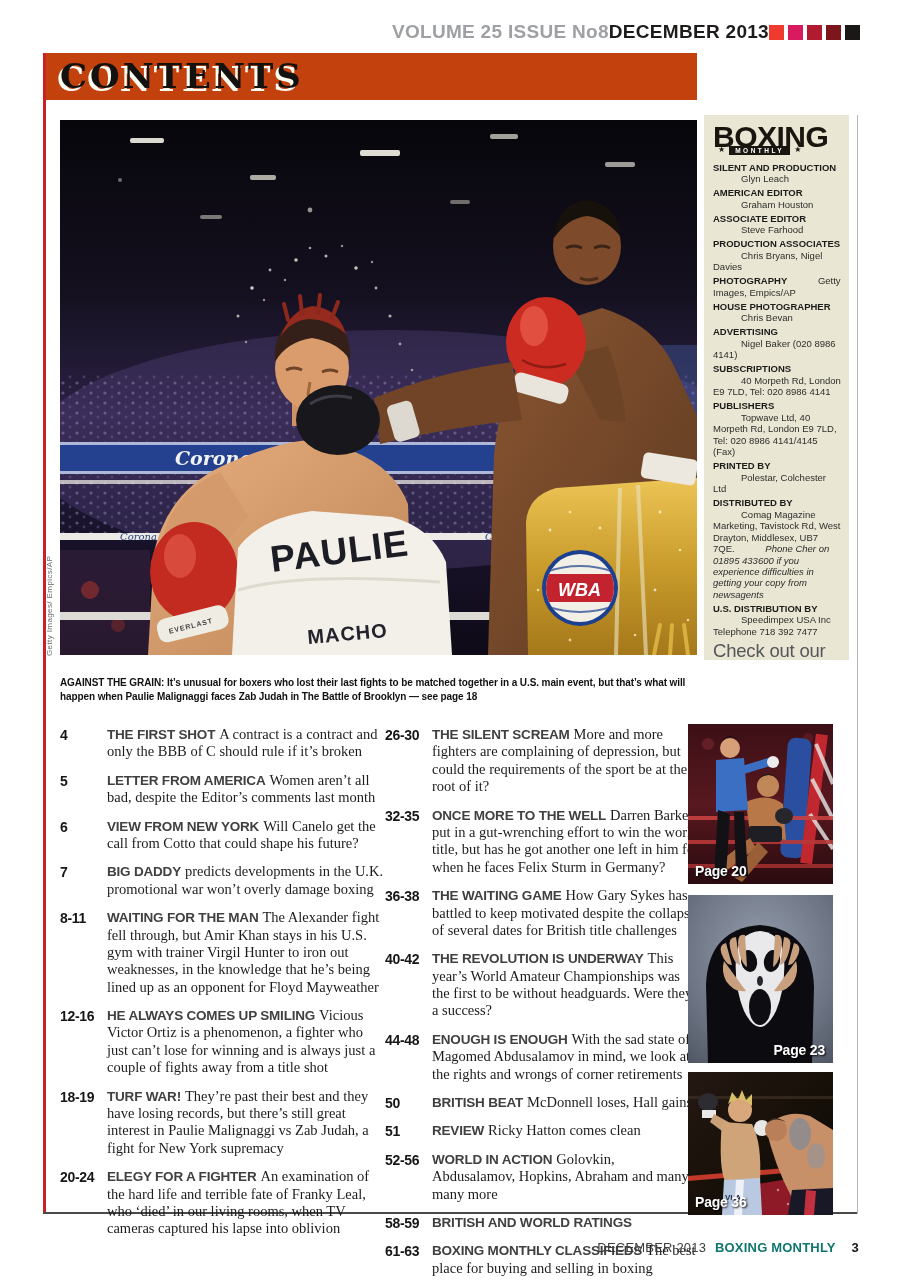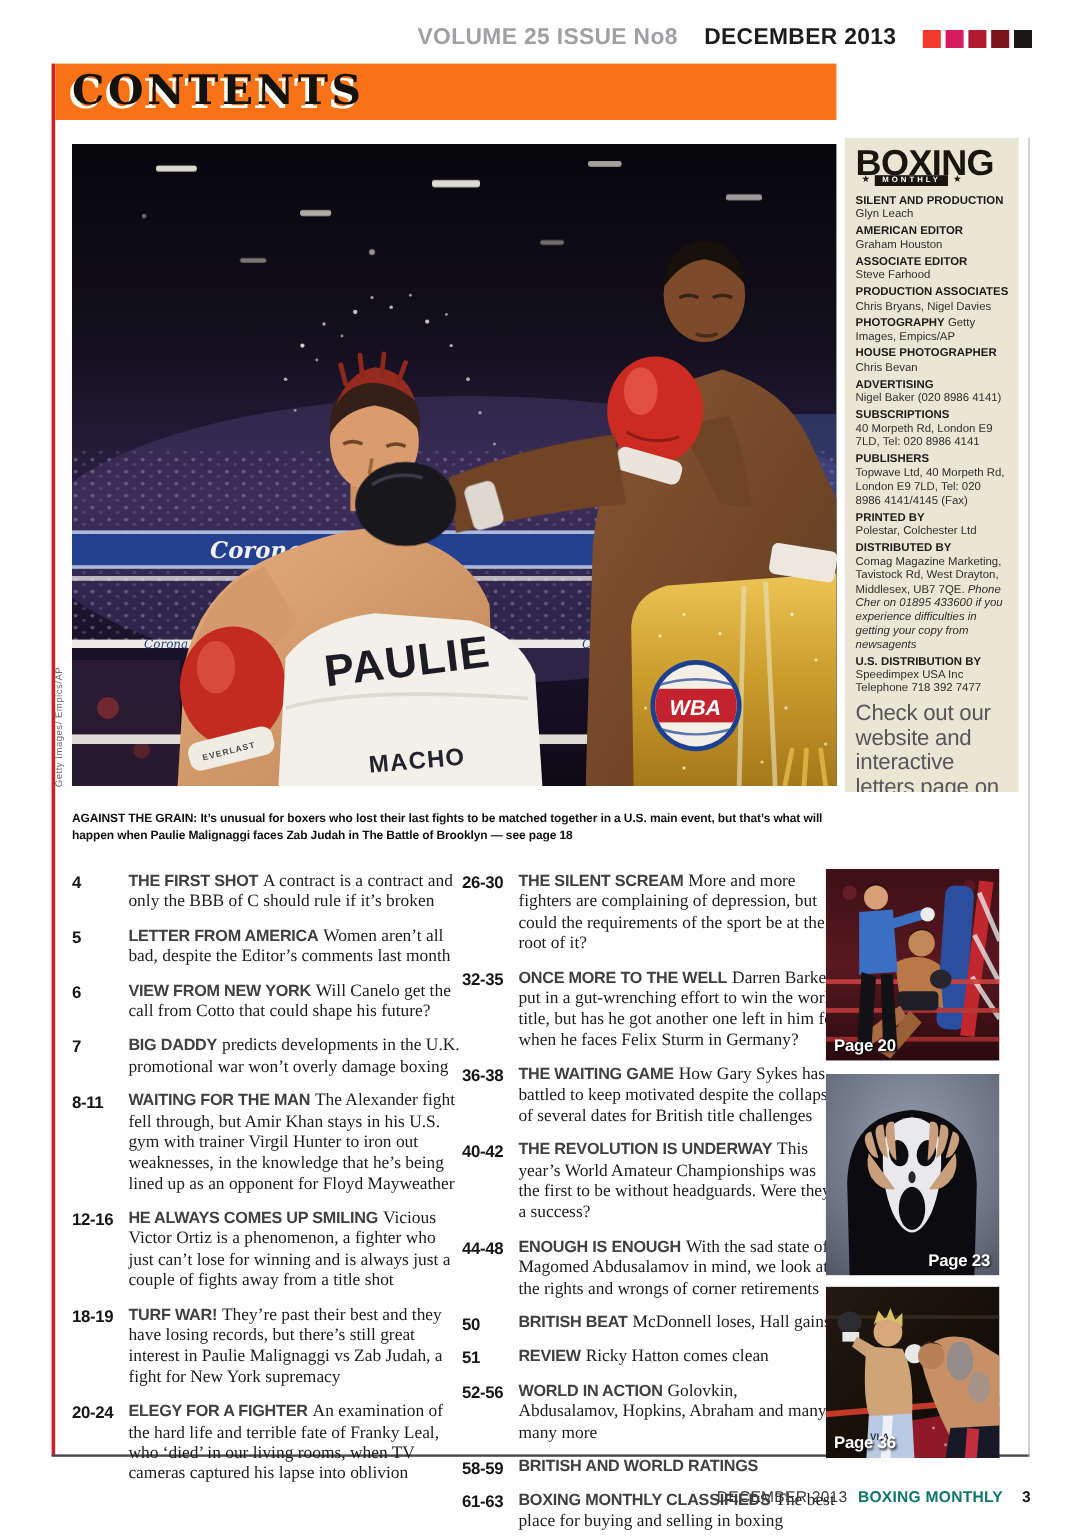--- a/index.html
+++ b/index.html
@@ -1,50 +1,50 @@
 <!DOCTYPE html>
 <html><head>
 <meta charset="utf-8">
 <style>
   * { margin:0; padding:0; box-sizing:border-box; }
   html,body { width:905px; height:1280px; background:#ffffff; font-family:"Liberation Sans", sans-serif; position:relative; overflow:hidden; }
 
   
-  .top-header { position:absolute; top:21px; right:45px; display:flex; align-items:center; gap:22px;justify-content:center; }
+  .top-header { position:absolute; top:21px; right:45px; display:flex; align-items:center; gap:0;justify-content:center; }
   .vol-text { font-size:19px; font-weight:bold; color:#9ea0a3; letter-spacing:.3px; }
   .date-text { font-size:19px; font-weight:bold; color:#1e1c1b; letter-spacing:.3px; }
   .squares { display:flex; gap:4px; }
   .sq { width:15px; height:15px; display:inline-block; }
 
   
   .red-line { position:absolute; left:43px; top:53px; width:3px; height:1160px; background:#cb2026; }
   .bottom-rule { position:absolute; left:43px; top:1212px; width:815px; height:2px; background:#4a4a48; }
   .right-rule { position:absolute; left:857px; top:115px; width:1px; height:1099px; background:#b6b6b4; }
 
   
-  .contents-bar { position:absolute; left:46px; top:53px; width:651px; height:47px; background:#f97316; }
+  .contents-bar { position:absolute; left:46px; top:53px; width:651px; height:47px; background:#c2410c; }
   .contents-title { font-family:"DejaVu Serif", serif; font-weight:bold; font-size:34px; letter-spacing:3px; color:#13120f; text-shadow:-3px 3px 0 #fdfdf3; padding:3px 0 0 14px; }
 
   
   .main-photo { position:absolute; left:60px; top:120px; width:637px; height:535px; overflow:hidden; background:#0c0912; }
   .photo-credit { position:absolute; left:45px; top:538px; height:118px; writing-mode:vertical-rl; transform:rotate(180deg); font-size:8px; color:#6a6a6a; letter-spacing:.4px; white-space:nowrap; }
 
   
   .caption { position:absolute; left:60px; top:661px; width:642px; font-size:10px; font-weight:bold; color:#111111; line-height:1.4; letter-spacing:-.1px;margin-top:15px; }
 
   
   .sidebar { position:absolute; left:704px; top:115px; width:145px; height:545px; background:#e9e6d4; padding:8px 8px 8px 9px; overflow:hidden; }
   .logo-text { font-size:30px; font-weight:900; color:#19160f; letter-spacing:-.5px; line-height:.95; }
   .logo-banner { display:flex; align-items:center; gap:4px; margin:-6px 0 7px 5px; }
   .star { font-size:8px; color:#19160f; line-height:1; }
   .banner-text { background:#19160f; color:#ffffff; font-size:6.5px; font-weight:bold; letter-spacing:2.5px; padding:2px 6px 1px; line-height:1; }
   .credit { font-size:9.5px; line-height:1.21; color:#2d2d2b; margin-bottom:2.5px; }
   .cl { display:block; font-weight:bold; color:#1b1b19; }
   .credit.inline .cl { display:inline; }
-  .cv { display:inline; }
+  .cv { display:inline;margin-left:28px; }
   .cvi { font-style:italic; }
   .promo-text { font-size:18.5px; line-height:1.12; color:#55565a; margin-top:4px; letter-spacing:-.2px; }
 
   
   .toc-col { position:absolute; top:726px; }
   .toc-left { left:60px; width:324px; }
   .toc-right { left:385px; width:314px; }
   .toc-item { display:flex; margin-bottom:11px; }
   .toc-pages { flex:0 0 47px; font-weight:bold; font-size:14px; color:#161616; letter-spacing:-.3px; padding-top:1px; }
   .toc-body { flex:1; font-size:14.5px; line-height:1.2; }

